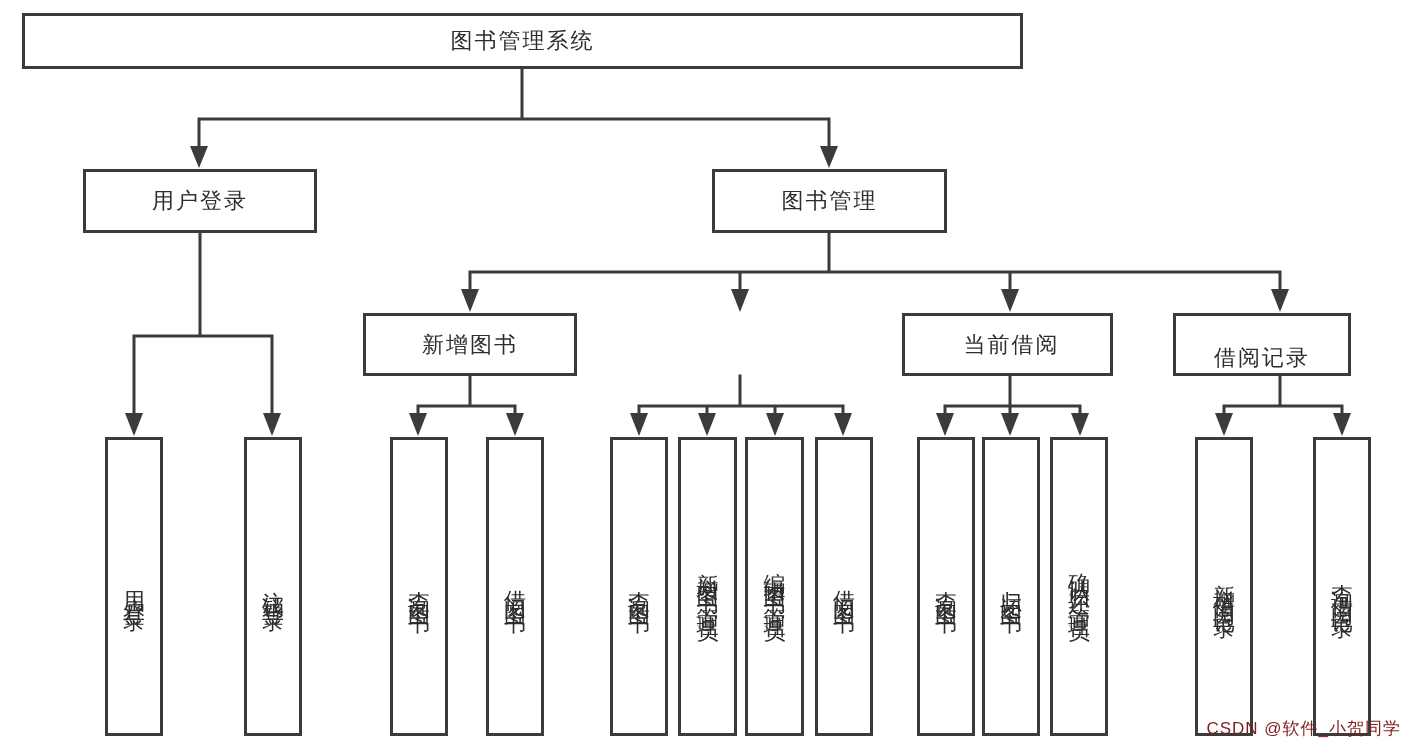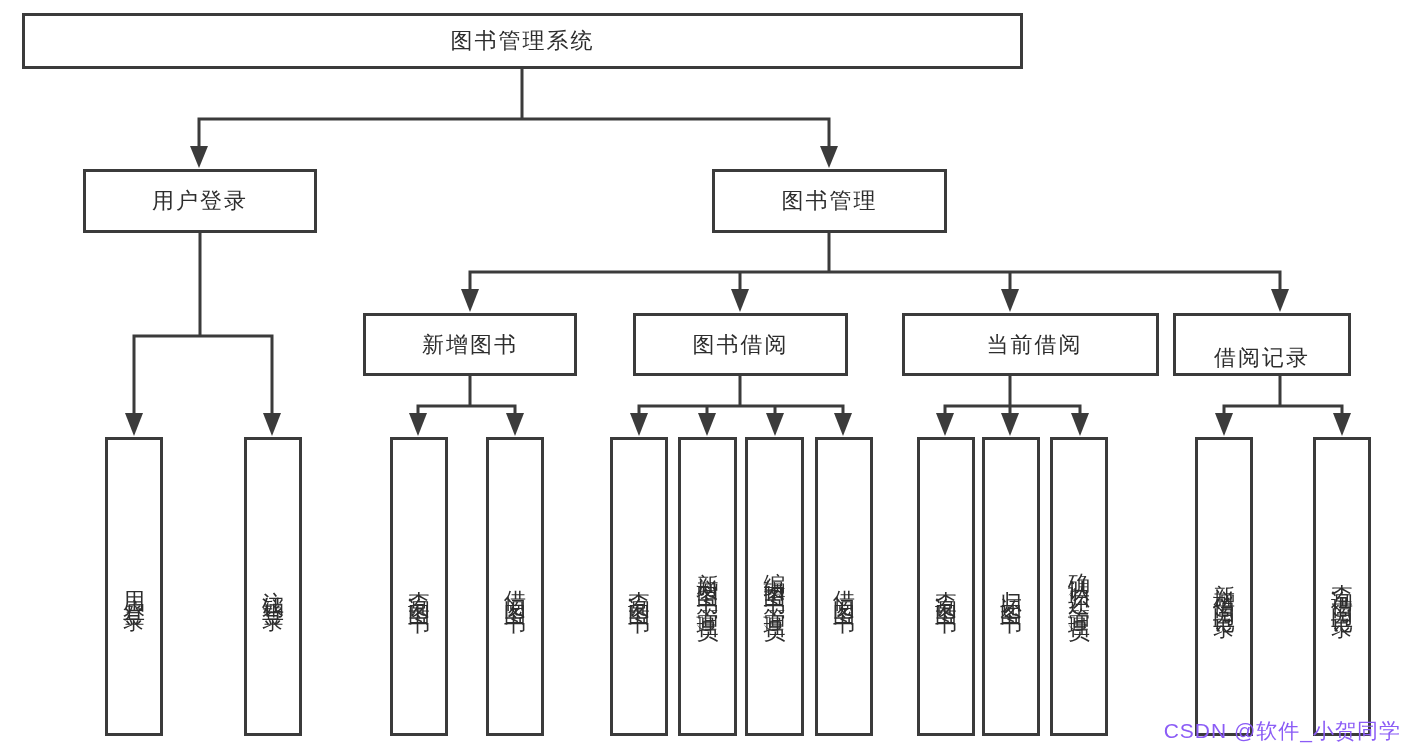--- a/index.html
+++ b/index.html
@@ -39,22 +39,22 @@
     letter-spacing: 7px;
     line-height: 1;
     white-space: nowrap;
   }
   .h-node { height: 64px; }
   .v-node { width: 58px; top: 437px; height: 299px; }
   .watermark {
     position: absolute;
     top: 717px;
     right: 4px;
-    font-size: 21px;
-    color: #8b5cf6;
+    font-size: 17px;
+    color: #7f1d1d;
     letter-spacing: 1px;
     white-space: nowrap;
   }
 </style>
 </head>
 <body>
 
 <div class="stage">
 
   <svg class="connectors" viewBox="0 0 1405 747" aria-hidden="true">
@@ -118,24 +118,21 @@
   <div class="node h-node" style="left:83px; top:169px; width:234px;">
     <span class="hlabel">用户登录</span>
   </div>
   <div class="node h-node" style="left:712px; top:169px; width:235px;align-items:center;">
     <span class="hlabel">图书管理</span>
   </div>
 
   <div class="node" style="left:363px; top:313px; width:214px; height:63px;">
     <span class="hlabel">新增图书</span>
   </div>
-  <div class="node" style="left:633px; top:313px; width:215px; height:63px;">
-    <span class="hlabel">图书借阅</span>
-  </div>
-  <div class="node" style="left:902px; top:313px; width:257px; height:63px;padding-left:8px;">
+  <div class="node" style="left:902px; top:313px; width:211px; height:63px;padding-left:8px;">
     <span class="hlabel">当前借阅</span>
   </div>
   <div class="node" style="left:1173px; top:313px; width:178px; height:63px;align-items:flex-end;">
     <span class="hlabel">借阅记录</span>
   </div>
 
   <div class="node v-node" style="left:105px;">
     <span class="vlabel">用户登录</span>
   </div>
   <div class="node v-node" style="left:244px;">

